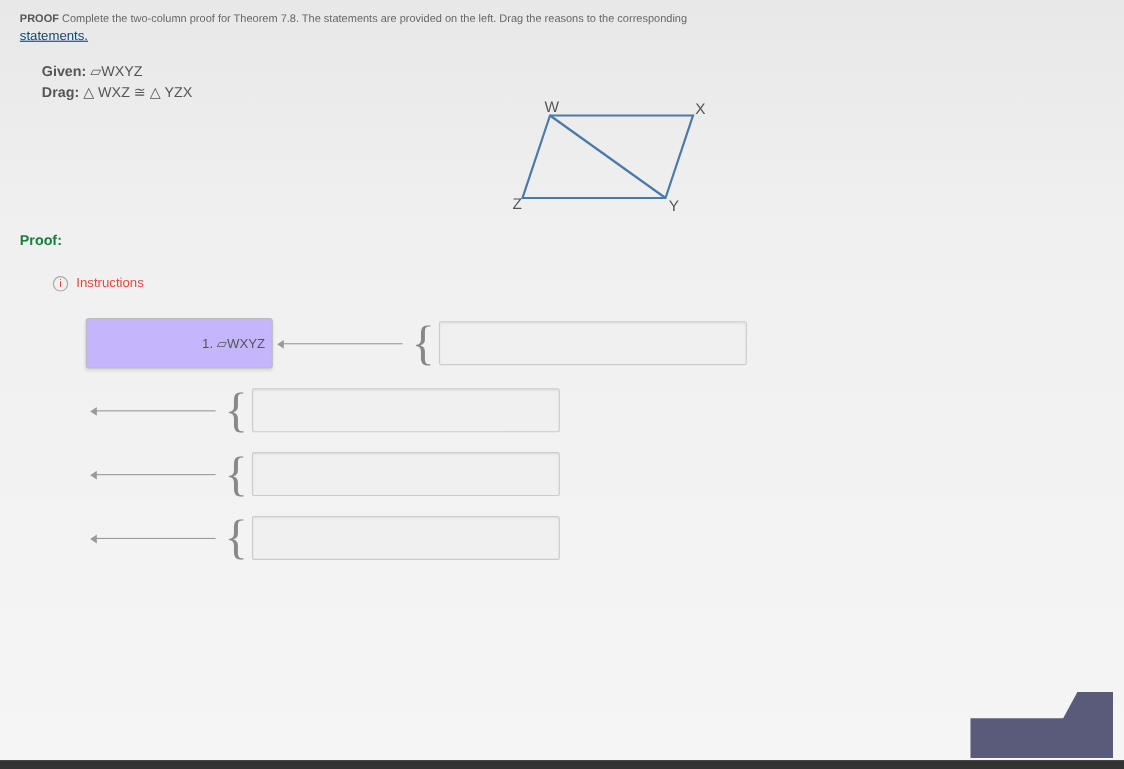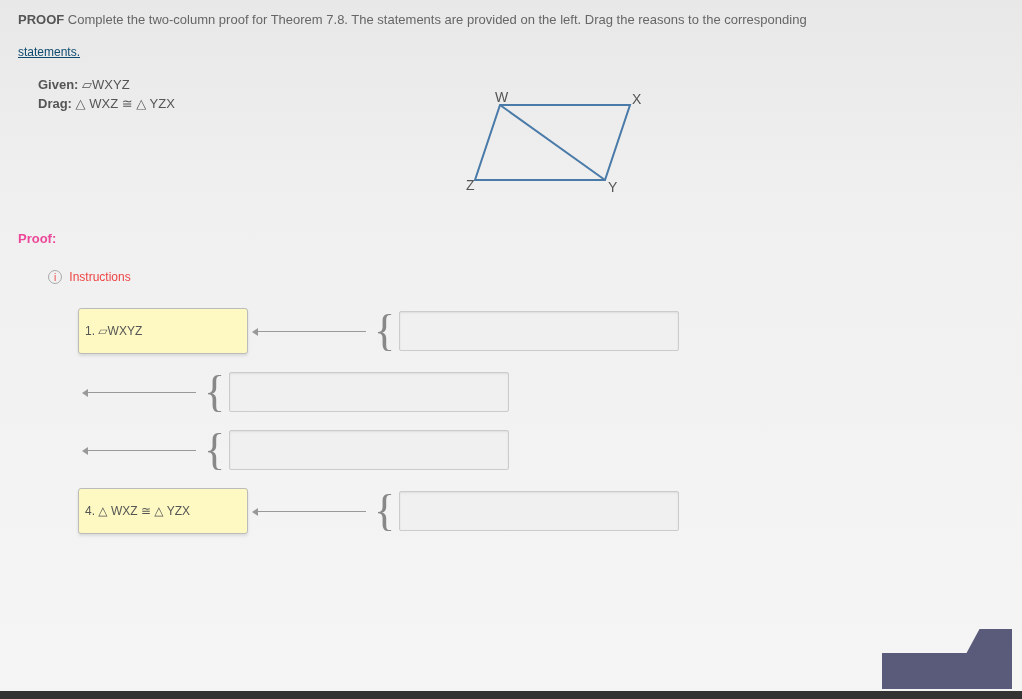--- a/index.html
+++ b/index.html
@@ -7,36 +7,36 @@
       width: 1022px;
       height: 699px;
       background: linear-gradient(to bottom, #e8e8e8 0%, #f0f0f0 30%, #f5f5f5 100%);
       font-family: Arial, Helvetica, sans-serif;
       color: #555;
       padding: 12px 18px;
       position: relative;
       overflow: hidden;
     }
     .header-line {
-      font-size: 13px;
+      font-size: 10px;
       color: #666;
-      margin-bottom: 18px;
+      margin-bottom: 2px;
     }
     .header-line .bold { font-weight: bold; color: #555; }
     .statements-label { font-size: 12px; color: #0c4a6e; text-decoration: underline; margin-bottom: 18px; }
     .given-prove { font-size: 13px; color: #555; margin-bottom: 4px; }
     .given-prove .bold { font-weight: bold; margin-left: 20px; }
     .diagram-container {
       position: absolute;
       left: 460px;
       top: 90px;
       width: 200px;
       height: 110px;
     }
-    .proof-label { font-weight: bold; font-size: 13px; color: #ec4899; margin-top: 120px; margin-bottom: 24px;}
+    .proof-label { font-weight: bold; font-size: 13px; color: #15803d; margin-top: 120px; margin-bottom: 24px;}
     .instructions {
       font-size: 12px;
       color: #ef4444;
       margin-left: 30px;
       margin-bottom: 24px;
     }
     .instructions .circ {
       display: inline-block;
       width: 14px; height: 14px;
       border: 1px solid #aaa; border-radius: 50%;
@@ -47,26 +47,26 @@
       margin-left: 60px;
     }
     .proof-row {
       display: flex;
       align-items: center;
       margin-bottom: 18px;
     }
     .statement-box {
       width: 170px;
       min-height: 46px;
-      background: #fef9c3;
+      background: #c4b5fd;
       border: 1px solid #bbb;
       border-radius: 3px;
       box-shadow: 0 2px 3px rgba(0,0,0,0.1);
       display: flex;
-      align-items: flex-start;
+      align-items: flex-end;
       justify-content: center;
       font-size: 12px;
       color: #555;
       text-align: center;
       padding: 6px;
       flex-direction: column;
     }
     .arrow-connector {
       width: 110px;
       height: 1px;
@@ -169,23 +169,20 @@
     <div class="reason-box"></div>
   </div>
 
   <div class="proof-row">
     <div class="arrow-connector"></div>
     <div class="brace">{</div>
     <div class="reason-box"></div>
   </div>
 
   <div class="proof-row">
-    <div class="statement-box">
-      <div><span>4.</span> <span>△ WXZ ≅ △ YZX</span></div>
-    </div>
     <div class="arrow-connector"></div>
     <div class="brace">{</div>
     <div class="reason-box"></div>
   </div>
 
 </div>
 
 <div class="corner-shape"></div>
 <div class="bottom-bar"></div>
 

